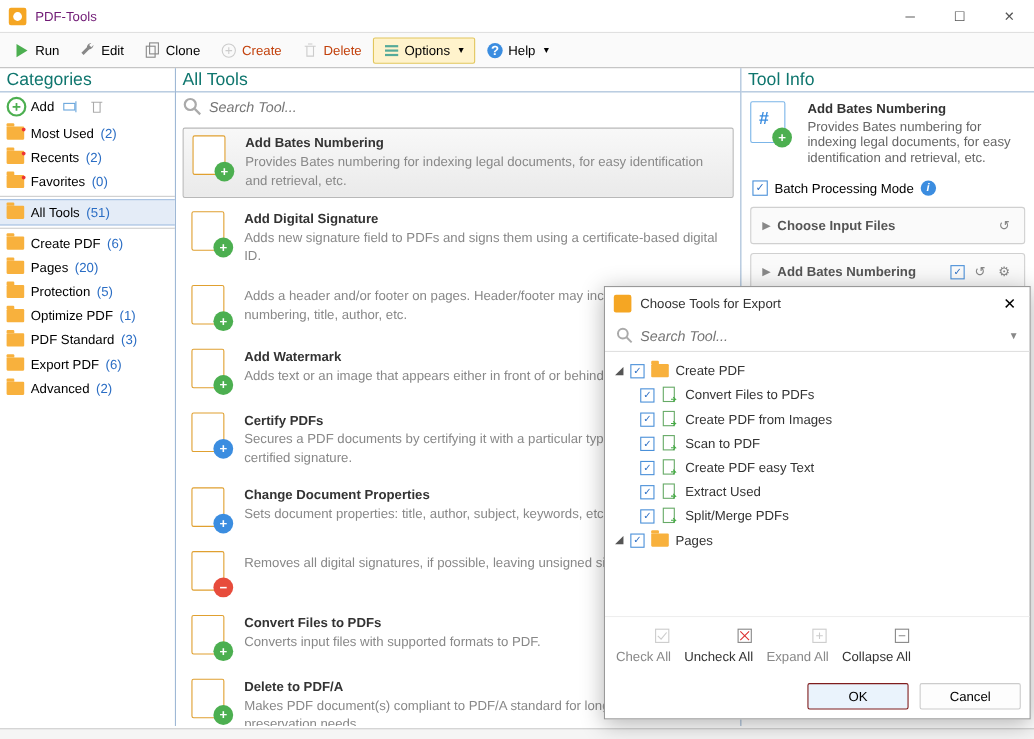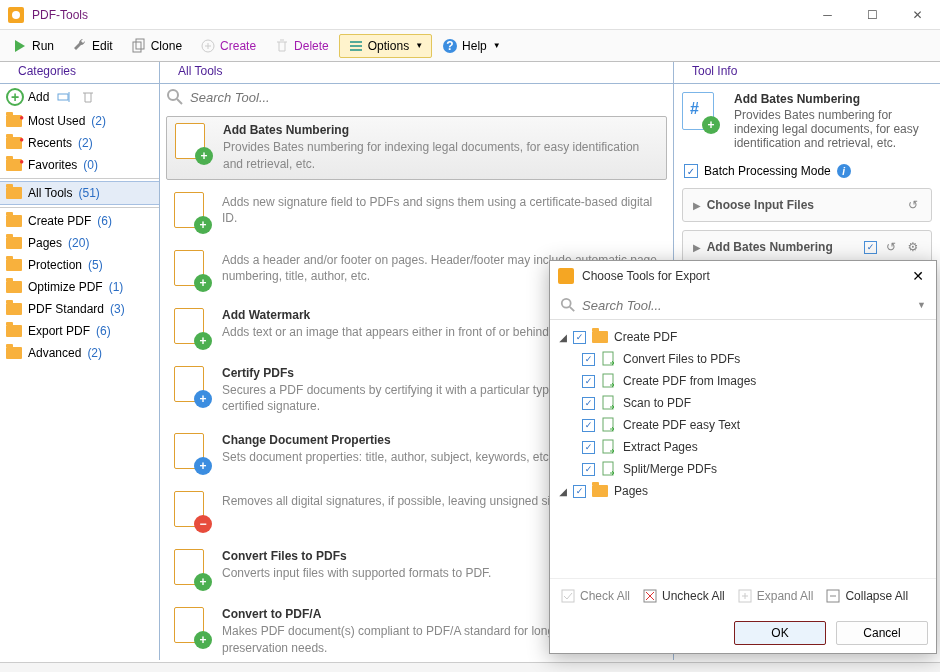--- a/index.html
+++ b/index.html
@@ -7,28 +7,28 @@
 
 .titlebar { height: 30px; display: flex; align-items: center; padding: 0 0 0 8px; border-bottom: 1px solid #e0e0e0; }
 .titlebar .app-icon { width: 16px; height: 16px; background: #f5a623; border-radius: 2px; margin-right: 8px; position: relative; }
 .titlebar .app-icon::after { content:''; position:absolute; width:8px; height:8px; background:#fff; border-radius:50%; top:4px; left:4px; }
 .titlebar .title { flex: 1; color: #701a75; }
 .titlebar .winbtns { display: flex; }
 .titlebar .winbtn { width: 45px; height: 30px; display: flex; align-items: center; justify-content: center; color: #555; cursor: pointer; }
 
 .toolbar { height: 32px; display: flex; align-items: center; padding: 2px 4px; border-bottom: 1px solid #bfbfbf; background: #fafafa; gap:2px;}
 .tbtn { display: flex; align-items: center; padding: 3px 8px; border-radius: 2px; cursor: pointer; gap:4px;}
-.tbtn.disabled { color: #a21caf; cursor: default; }
+.tbtn.disabled { color: #c2410c; cursor: default; }
 .tbtn.highlight { background: #fff3cc; border: 1px solid #e2c65c; }
 .tbtn svg { width: 16px; height: 16px; }
 .tbtn .caret { font-size: 8px; margin-left: 2px; }
 
 .body { display: flex; height: calc(672px - 30px - 32px - 12px); }
 
-.panel-header { height: 22px; padding: 2px 18px; color: #4c1d95; border-bottom: 1px solid #9fb8d5; font-size: 12px; }
+.panel-header { height: 22px; padding: 2px 6px; color: #0f766e; border-bottom: 1px solid #9fb8d5; font-size: 16px; }
 .sidebar { width: 160px; border-right: 1px solid #9fb8d5; display: flex; flex-direction: column; }
 .sidebar-actions { display: flex; align-items: center; padding: 4px 6px; gap: 6px; }
 .add-circle { width: 18px; height: 18px; border: 2px solid #4caf50; border-radius: 50%; color: #4caf50; display:flex; align-items:center; justify-content:center; font-weight:bold; font-size:14px; line-height:1;}
 .sidebar-actions .ico { width:18px; height:18px; display:flex; align-items:center; justify-content:center; color:#888;}
 .cat-list { flex:1; overflow:hidden;}
 .cat-item { display:flex; align-items:center; padding: 4px 6px; gap:6px; cursor:pointer;}
 .cat-item.sel { background:#e4ecf7; border:1px solid #a6c0e2; border-left:none; border-right:none;}
 .cat-item .folder { width:16px; height:12px; background:#f8b13d; border-radius:1px; position:relative;}
 .cat-item .folder::before { content:''; position:absolute; width:7px; height:3px; background:#f8b13d; top:-3px; left:0; border-radius:1px 1px 0 0;}
 .cat-item .folder.red::after { content:'●'; color:#e33; position:absolute; font-size:8px; top:-2px; right:-2px;}
@@ -80,21 +80,21 @@
 .dlg-tree { flex:1; overflow-y:scroll; padding:6px 4px;}
 .tree-row { display:flex; align-items:center; padding:3px 4px; gap:5px;}
 .tree-row .exp { width:10px; color:#555; font-size:10px; text-align:center;}
 .tree-row .chk { width:13px; height:13px; border:1px solid #4a90d9; display:flex; align-items:center; justify-content:center; color:#2a6dc4; font-size:9px; background:#fff;}
 .tree-row .nicon { width:18px; height:16px; display:flex; align-items:center; justify-content:center;}
 .tree-row .nicon .fold { width:16px; height:12px; background:#f8b13d; border-radius:1px; position:relative;}
 .tree-row .nicon .fold::before { content:''; position:absolute; width:7px; height:3px; background:#f8b13d; top:-3px; left:0; border-radius:1px 1px 0 0;}
 .tree-row.child { padding-left:28px;}
 .tree-row .label { color:#333;}
 .dlg-actions { display:flex; align-items:center; padding:6px; gap:4px; border-top:1px solid #eee;}
-.dlg-act { display:flex; align-items:center; gap:4px; padding:3px 4px; color:#888; font-size:11px;}
+.dlg-act { display:flex; align-items:flex-end; gap:4px; padding:3px 4px; color:#888; font-size:11px;flex-direction:column;}
 .dlg-act.enabled { color:#333; cursor:pointer;}
 .dlg-act svg { width:16px; height:16px;}
 .dlg-buttons { display:flex; justify-content:flex-end; padding:8px; gap:10px;}
 .dlg-btn { width:92px; height:24px; border:1px solid #ccc; background:#fdfdfd; display:flex; align-items:center; justify-content:center; cursor:pointer; border-radius:2px;}
 .dlg-btn.primary { border:1px solid #7f1d1d; background:#eaf3fc;}
 
 ::-webkit-scrollbar { width:16px;}
 ::-webkit-scrollbar-track { background:#f0f0f0;}
 ::-webkit-scrollbar-thumb { background:#c8c8c8; border:3px solid #f0f0f0; border-radius:8px;}
 ::-webkit-scrollbar-button { height:16px; background:#f0f0f0;}
@@ -265,20 +265,21 @@
             <div class="tname">Add Bates Numbering</div>
             <div class="tdesc">Provides Bates numbering for indexing legal documents, for easy identification and retrieval, etc.</div>
           </div>
         </div>
         <div class="tool-item">
           <div class="ticon">
             <div class="doc"></div>
             <div class="badge green">+</div>
           </div>
           <div>
+            <div class="tname">Add Digital Signature</div>
             <div class="tdesc">Adds new signature field to PDFs and signs them using a certificate-based digital ID.</div>
           </div>
         </div>
         <div class="tool-item">
           <div class="ticon">
             <div class="doc"></div>
             <div class="badge green">+</div>
           </div>
           <div>
             <div class="tdesc">Adds a header and/or footer on pages. Header/footer may include automatic page numbering, title, author, etc.</div>
@@ -332,21 +333,21 @@
             <div class="tname">Convert Files to PDFs</div>
             <div class="tdesc">Converts input files with supported formats to PDF.</div>
           </div>
         </div>
         <div class="tool-item">
           <div class="ticon">
             <div class="doc"></div>
             <div class="badge green">+</div>
           </div>
           <div>
-            <div class="tname">Convert to PDF/A</div>
+            <div class="tname">Delete to PDF/A</div>
             <div class="tdesc">Makes PDF document(s) compliant to PDF/A standard for long-term archiving and preservation needs.</div>
           </div>
         </div>
       </div>
   </div>
 
   <div class="rightpanel">
     <div class="panel-header">Tool Info</div>
     <div class="info-box">
       <div class="iicon">
@@ -445,21 +446,21 @@
           <span class="label">Create PDF easy Text</span>
         </div>
         <div class="tree-row child">
           <div class="chk">✓</div>
           <div class="nicon">
             <svg width="18" height="16" viewBox="0 0 18 16">
               <rect x="3" y="1" width="10" height="13" fill="#fff" stroke="#6a6"></rect>
               <path d="M10 12l4 0 -2 -2 M14 12l-2 2" stroke="#4a4" fill="none"></path>
             </svg>
           </div>
-          <span class="label">Extract Pages</span>
+          <span class="label">Extract Used</span>
         </div>
         <div class="tree-row child">
           <div class="chk">✓</div>
           <div class="nicon">
             <svg width="18" height="16" viewBox="0 0 18 16">
               <rect x="3" y="1" width="10" height="13" fill="#fff" stroke="#6a6"></rect>
               <path d="M10 12l4 0 -2 -2 M14 12l-2 2" stroke="#4a4" fill="none"></path>
             </svg>
           </div>
           <span class="label">Split/Merge PDFs</span>

